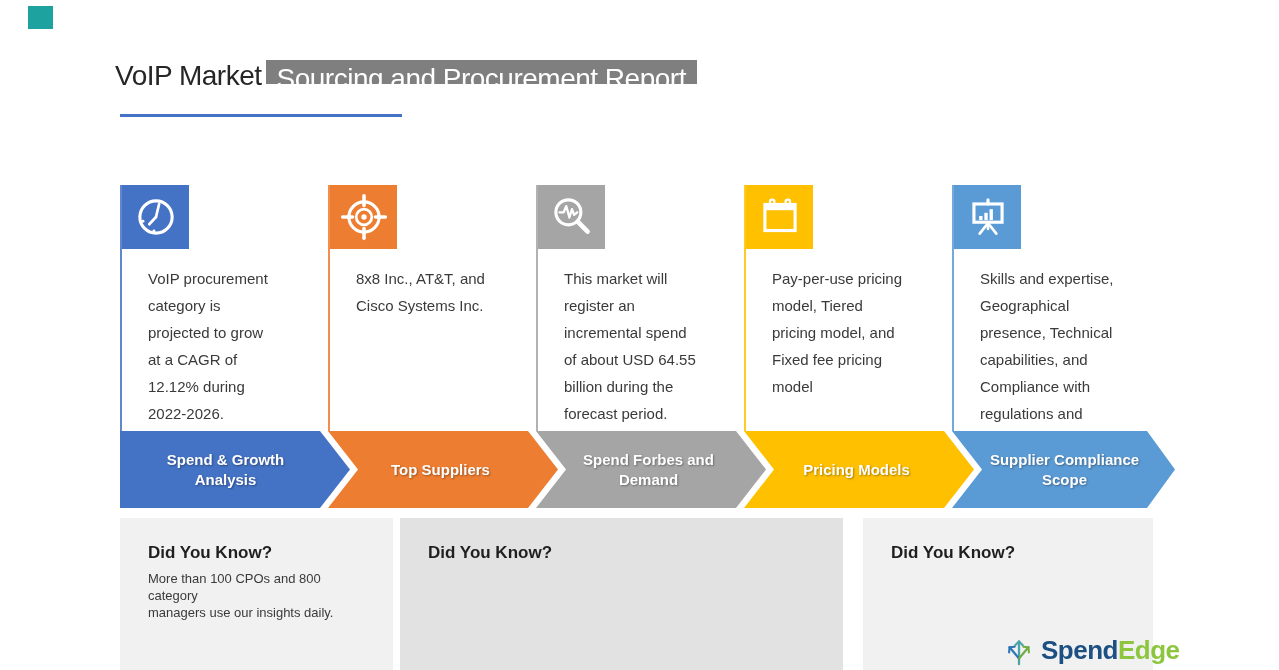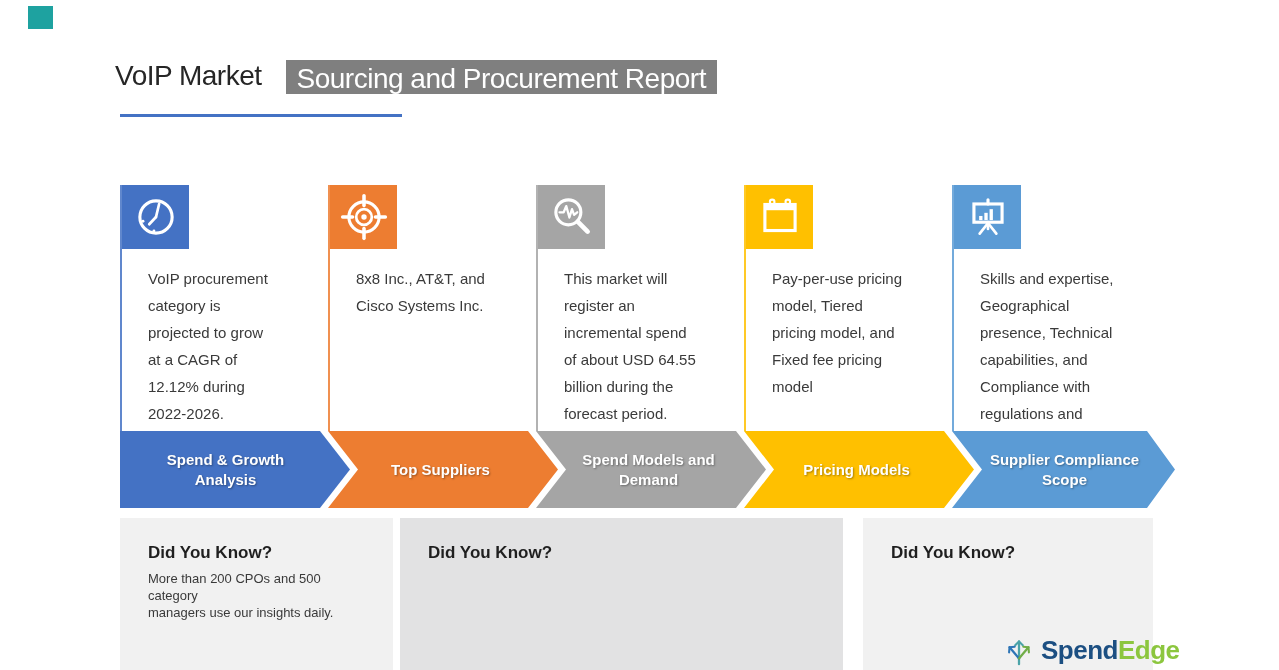--- a/index.html
+++ b/index.html
@@ -7,22 +7,22 @@
     width:1279px;height:670px;position:relative;overflow:hidden;
     background:#ffffff;font-family:"Liberation Sans",sans-serif;
   }
   .abs{position:absolute;}
   
   .corner-square{left:28px;top:6px;width:25px;height:23px;background:#1ea2a0;}
   
   .title-row{left:115px;top:60px;height:42px;display:flex;}
   .title-prefix{font-size:28px;color:#262626;letter-spacing:-0.5px;white-space:nowrap;}
   .title-highlight{
-    margin-left:24px;background:#7f7f7f;color:#ffffff;font-size:28px;
-    letter-spacing:-0.5px;line-height:38px;height:34px;padding:0 11px;white-space:nowrap;
+    margin-left:4px;background:#7f7f7f;color:#ffffff;font-size:28px;
+    letter-spacing:-0.5px;line-height:38px;height:24px;padding:0 11px;white-space:nowrap;
   }
   .title-underline{left:120px;top:114px;width:282px;height:3px;background:#4472c4;}
   
   .col-line{top:185px;width:2px;height:246px;opacity:.85;}
   .icon-box{top:185px;width:67px;height:64px;display:flex;align-items:center;justify-content:center;}
   .icon-box svg{width:50px;height:50px;}
   .col-text{
     top:265px;width:176px;font-size:15px;line-height:27px;color:#3a3a3a;
     white-space:pre-line;
   }
@@ -140,29 +140,29 @@
 <svg class="abs banner-svg" width="1279" height="77">
   <polygon class="arrow-poly" points="120,0 320,0 350,38.5 320,77 120,77" fill="#4472c4"></polygon>
   <polygon class="arrow-poly" points="328,0 528,0 558,38.5 528,77 328,77 358,38.5" fill="#ed7d31"></polygon>
   <polygon class="arrow-poly" points="536,0 736,0 766,38.5 736,77 536,77 566,38.5" fill="#a5a5a5"></polygon>
   <polygon class="arrow-poly" points="744,0 944,0 974,38.5 944,77 744,77 774,38.5" fill="#ffc000"></polygon>
   <polygon class="arrow-poly" points="952,0 1147,0 1175,38.5 1147,77 952,77 982,38.5" fill="#5b9bd5"></polygon>
 </svg>
 <div class="abs banner-label" style="left:133px;width:185px">Spend &amp; Growth
 Analysis</div>
 <div class="abs banner-label" style="left:348px;width:185px">Top Suppliers</div>
-<div class="abs banner-label" style="left:556px;width:185px">Spend Models and
+<div class="abs banner-label" style="left:556px;width:185px">Spend Forbes and
 Demand</div>
 <div class="abs banner-label" style="left:764px;width:185px">Pricing Models</div>
 <div class="abs banner-label" style="left:972px;width:185px">Supplier Compliance
 Scope</div>
 
 <div class="abs dyk-box dyk-gray-light" style="left:120px;width:273px">
   <p class="dyk-heading">Did You Know?</p>
-  <div class="dyk-text dyk-text-small">More than 200 CPOs and 500 category
+  <div class="dyk-text dyk-text-small">More than 100 CPOs and 800 category
 managers use our insights daily.</div>
 </div>
 <div class="abs dyk-box dyk-gray-mid" style="left:400px;width:443px">
   <p class="dyk-heading">Did You Know?</p>
 </div>
 <div class="abs dyk-box dyk-gray-light" style="left:863px;width:290px">
   <p class="dyk-heading">Did You Know?</p>
 </div>
 
 <div class="abs logo">

